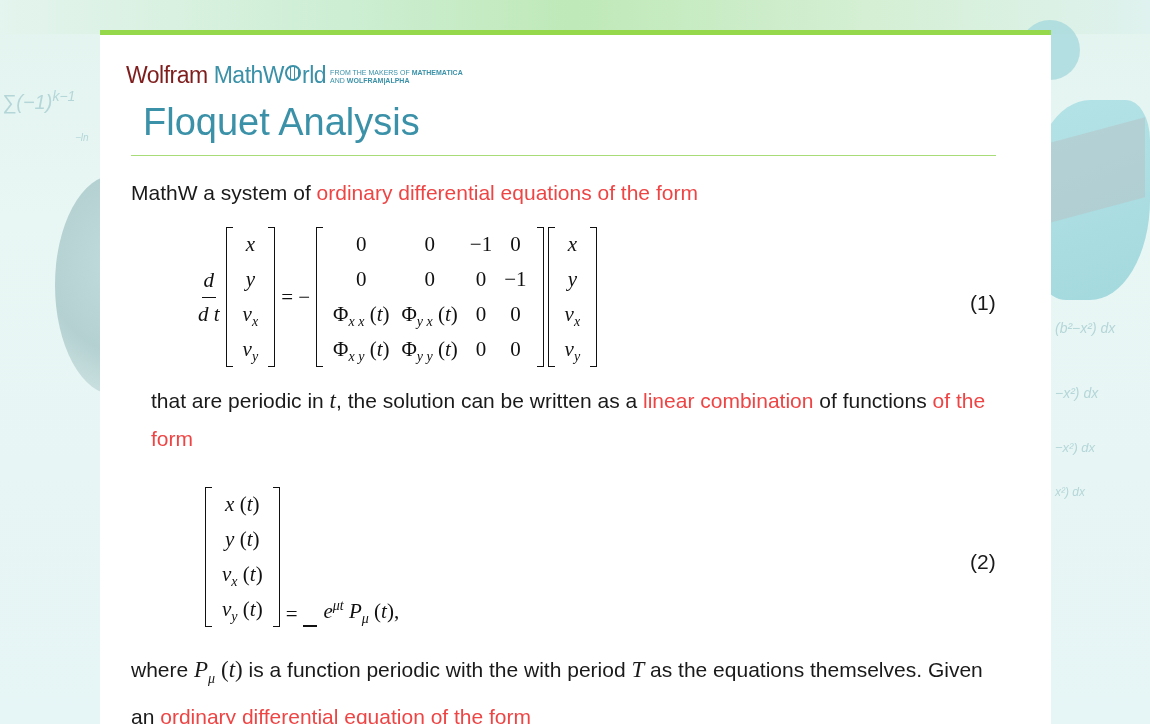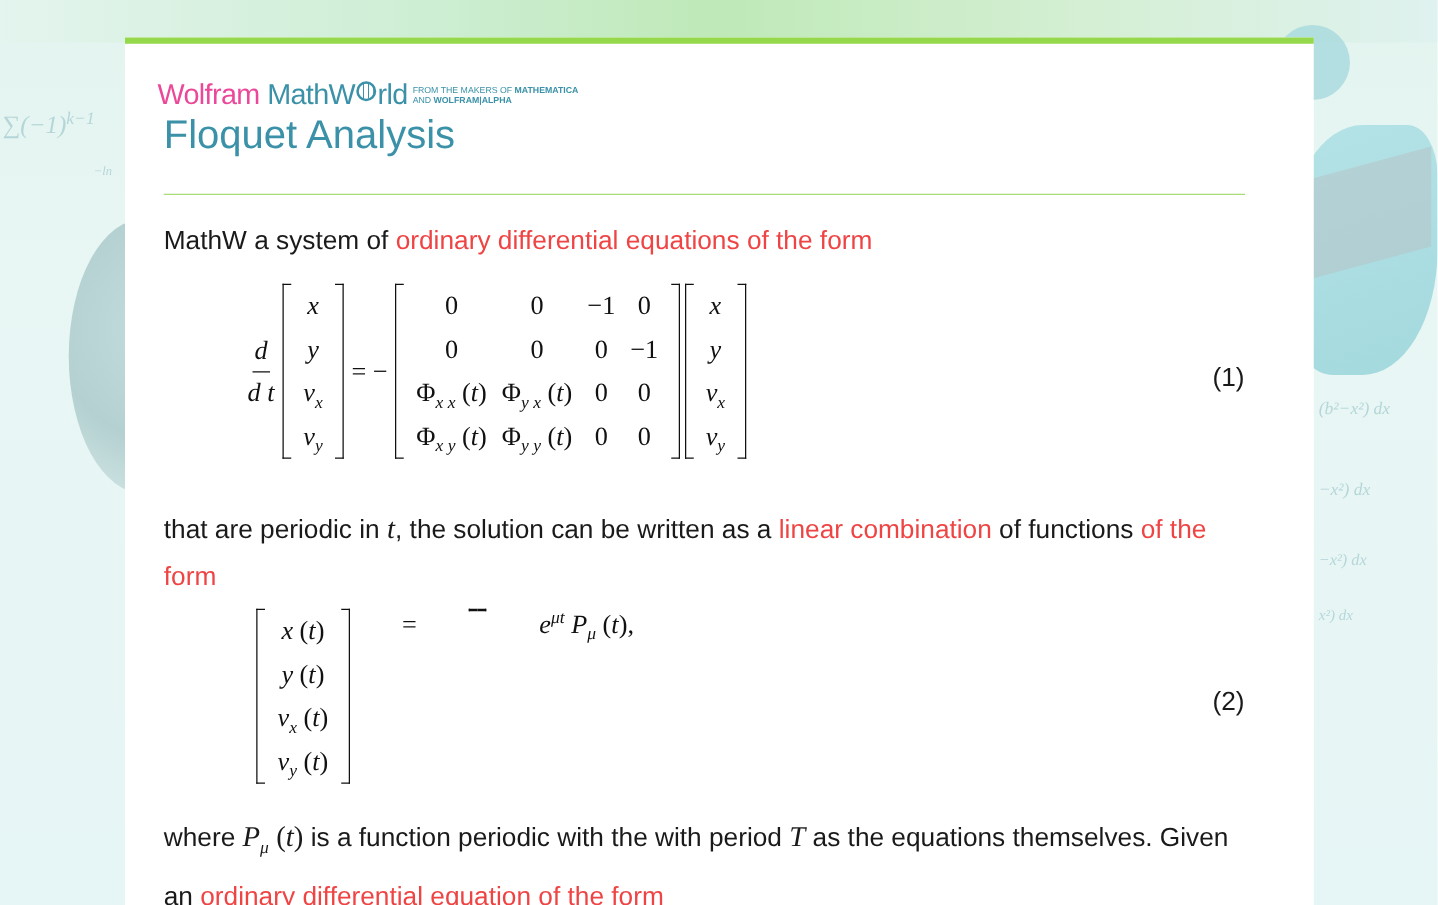--- a/index.html
+++ b/index.html
@@ -5,21 +5,21 @@
   html, body { margin: 0; padding: 0; }
   body {
     width: 1150px; height: 724px; overflow: hidden; position: relative;
     background: linear-gradient(180deg, #e3f4ef 0%, #e8f6f4 30%, #e6f5f5 100%);
     font-family: "Liberation Sans", sans-serif;
   }
   .bg-top {
     position: absolute; left: 0; top: 0; width: 1150px; height: 34px;
     background: linear-gradient(90deg, #e4f4ee 0%, #cdeed3 30%, #bfe9b8 50%, #d4efd3 75%, #dff2ef 100%);
   }
-  .bg-math { position: absolute; color: #a9cfd2; font-family: Liberation Serif, serif; font-style: italic; opacity: 0.8; }
+  .bg-math { position: absolute; color: #a9cfd2; font-family: Liberation Sans, sans-serif; font-style: italic; opacity: 0.8; }
   .bg-shape-left {
     position: absolute; left: 55px; top: 175px; width: 120px; height: 220px;
     border-radius: 60% 40% 40% 60%; background: radial-gradient(circle at 70% 40%, #b9d7d8, #a3c4c5 60%, #cfe3e3);
     opacity: 0.75;
   }
   .bg-shape-right1 {
     position: absolute; left: 1020px; top: 20px; width: 60px; height: 60px;
     border-radius: 50%; background: #9fd6dc; opacity: 0.7;
   }
   .bg-shape-right2 {
@@ -29,31 +29,31 @@
   }
   .bg-shape-right3 {
     position: absolute; left: 1050px; top: 130px; width: 95px; height: 80px;
     background: #b5c7c9; transform: skewY(-15deg); opacity: 0.6;
   }
   .panel {
     position: absolute; left: 100px; top: 30px; width: 951px; height: 700px;
     background: #ffffff; border-top: 5px solid #95d84c;
   }
   .logo { position: absolute; left: 26px; top: 27px; display: flex; align-items: flex-end; white-space: nowrap; }
-  .logo-wolfram { font-size: 23px; color: #ec4899; letter-spacing: -0.5px; }
+  .logo-wolfram { font-size: 23px; color: #7f1d1d; letter-spacing: -0.5px; }
   .logo-mathworld { font-size: 23px; color: #3a91a8; margin-left: 6px; letter-spacing: -0.5px; }
   .globe {
     display: inline-block; width: 16px; height: 16px; border-radius: 50%;
     border: 2px solid #3a91a8; box-sizing: border-box; position: relative; top: -2px; margin: 0 1px;
     background: repeating-linear-gradient(90deg, transparent 0 3px, #3a91a8 3px 4px);
   }
   .logo-tag { margin-left: 4px; font-size: 7px; line-height: 8px; color: #3a91a8; padding-bottom: 4px; }
   .logo-tag b { font-weight: bold; }
   .title {
-    position: absolute; left: 31px; top: 54px; font-size: 32px; color: #3a91a8; margin: 0; font-weight: normal;
+    position: absolute; left: 31px; top: 54px; font-size: 38px; color: #3a91a8; margin: 12px; font-weight: normal;
   }
   .rule { position: absolute; left: 31px; top: 120px; width: 865px; height: 1px; background: #a8dc78; }
   .para { position: absolute; left: 31px; font-size: 21px; color: #1a1a1a; line-height: 38px; width: 870px; }
   .para a { color: #ef4444; text-decoration: none; }
   .m { font-family: "Liberation Serif", serif; font-style: italic; font-size: 23px; }
   .eqnum { position: absolute; left: 870px; font-size: 21px; color: #1a1a1a; }
   .math { position: absolute; font-family: "Liberation Serif", serif; font-size: 21px; color: #111; }
   .mat { display: inline-flex; vertical-align: middle; position: relative; }
   .br-l, .br-r { width: 6px; border-top: 1.5px solid #111; border-bottom: 1.5px solid #111; }
   .br-l { border-left: 1.5px solid #111; }
@@ -144,25 +144,25 @@
         <span>x</span>
           <span>y</span>
           <span>v<sub>x</sub></span>
           <span>v<sub>y</sub></span>
       </span>
       <span class="br-r"></span>
     </span>
   </div>
   <div class="eqnum" style="top:256px;">(1)</div>
 
-  <div class="para" style="top:369px;">
+  <div class="para" style="top:347px;margin-left:20px;">
     <span>that are periodic in </span><span class="m">t</span><span>, the solution can be written as a </span><a href="#">linear combination</a><span> of functions </span><a href="#">of the form</a>
   </div>
 
-  <div class="math" style="left:105px;top:452px;display:flex;align-items:flex-start;gap:36px;">
+  <div class="math" style="left:105px;top:452px;display:flex;align-items:flex-end;">
     <span class="mat">
       <span class="br-l"></span>
       <span class="grid" style="grid-template-columns:auto;">
         <span><i>x</i> (<i>t</i>)</span>
           <span><i>y</i> (<i>t</i>)</span>
           <span><i>v<sub>x</sub></i> (<i>t</i>)</span>
           <span><i>v<sub>y</sub></i> (<i>t</i>)</span>
       </span>
       <span class="br-r"></span>
     </span>

